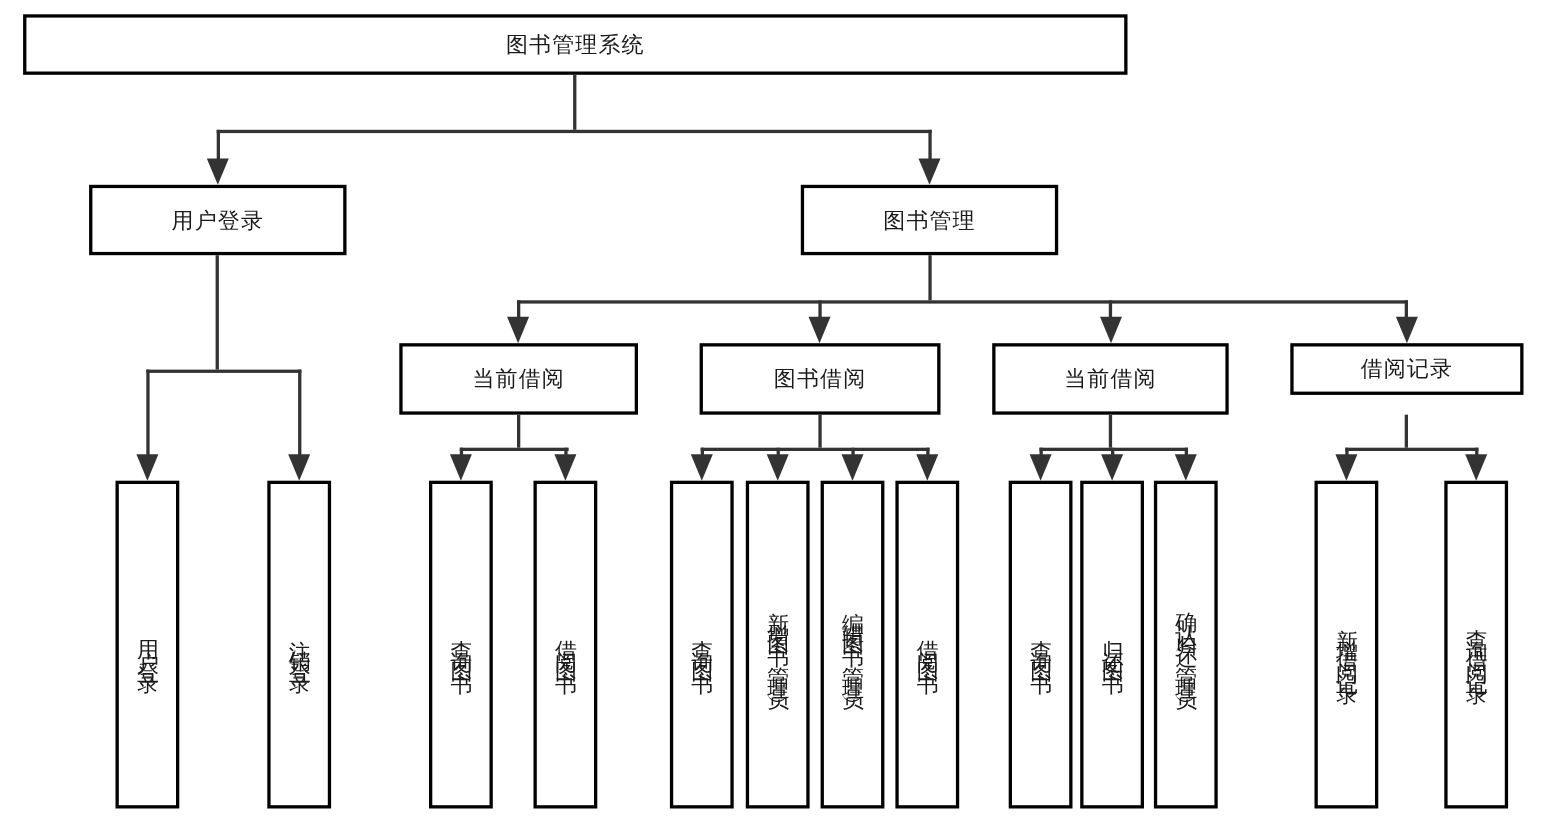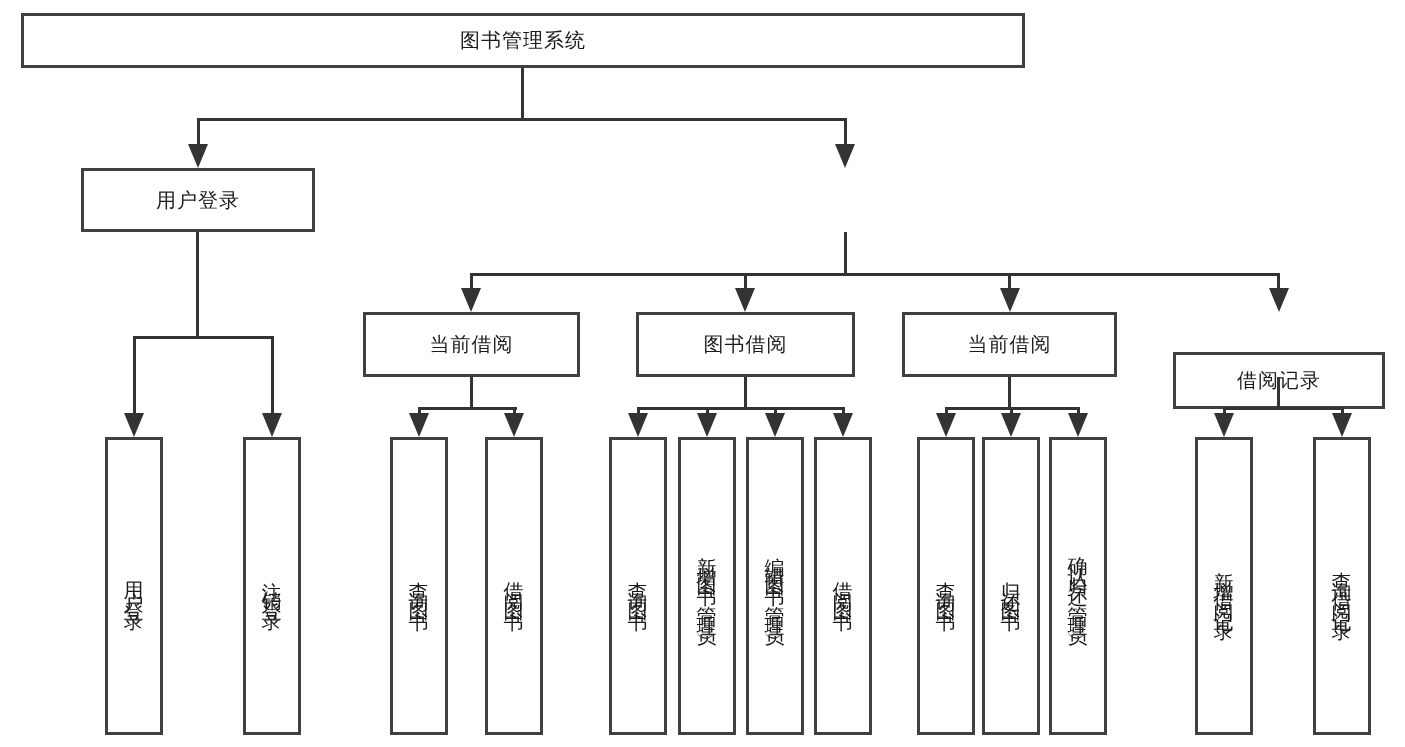--- a/index.html
+++ b/index.html
@@ -9,21 +9,21 @@
   }
   #canvas {
     position: relative;
     width: 1405px; height: 747px;
     background: #ffffff;
     overflow: hidden;
   }
   .box {
     position: absolute;
     background: #ffffff;
-    border: 3px solid #404040;
+    border: 3px solid #000000;
     box-sizing: border-box;
     display: flex;
     align-items: center;
     justify-content: center;
   }
   .hlabel {
     font-size: 20px;
     color: #1a1a1a;
     letter-spacing: 1px;
     white-space: nowrap;
@@ -65,20 +65,23 @@
   <div class="vline" style="left:521px; top:68px; height:50px;"></div>
   <div class="hline" style="left:197px; top:118px; width:650px;"></div>
   <div class="vline" style="left:197px; top:118px; height:30px;"></div>
   <div class="arrow" style="left:188px; top:144px;"></div>
   <div class="vline" style="left:844px; top:118px; height:30px;"></div>
   <div class="arrow" style="left:835px; top:144px;"></div>
 
   <div class="box" style="left:81px; top:168px; width:234px; height:64px;">
     <span class="hlabel">用户登录</span>
   </div>
+  <div class="box" style="left:728px; top:168px; width:234px; height:64px;">
+    <span class="hlabel">图书管理</span>
+  </div>
 
   <div class="vline" style="left:196px; top:232px; height:104px;"></div>
   <div class="hline" style="left:133px; top:336px; width:141px;"></div>
   <div class="vline" style="left:133px; top:336px; height:79px;"></div>
   <div class="arrow" style="left:124px; top:413px;"></div>
   <div class="vline" style="left:271px; top:336px; height:79px;"></div>
   <div class="arrow" style="left:262px; top:413px;"></div>
 
   <div class="vline" style="left:844px; top:232px; height:41px;"></div>
   <div class="hline" style="left:470px; top:273px; width:810px;"></div>
@@ -93,21 +96,21 @@
 
   <div class="box" style="left:363px; top:312px; width:217px; height:65px;">
     <span class="hlabel">当前借阅</span>
   </div>
   <div class="box" style="left:902px; top:312px; width:215px; height:65px;">
     <span class="hlabel">当前借阅</span>
   </div>
   <div class="box" style="left:636px; top:312px; width:219px; height:65px;">
     <span class="hlabel">图书借阅</span>
   </div>
-  <div class="box" style="left:1173px; top:312px; width:212px; height:57px;margin-top:40px;">
+  <div class="box" style="left:1173px; top:312px; width:212px; height:47px;">
     <span class="hlabel">借阅记录</span>
   </div>
 
   <div class="vline" style="left:470px; top:377px; height:30px;"></div>
   <div class="hline" style="left:418px; top:407px; width:99px;"></div>
   <div class="vline" style="left:418px; top:407px; height:9px;"></div>
   <div class="arrow" style="left:409px; top:413px;"></div>
   <div class="vline" style="left:513px; top:407px; height:9px;"></div>
   <div class="arrow" style="left:504px; top:413px;"></div>
 

